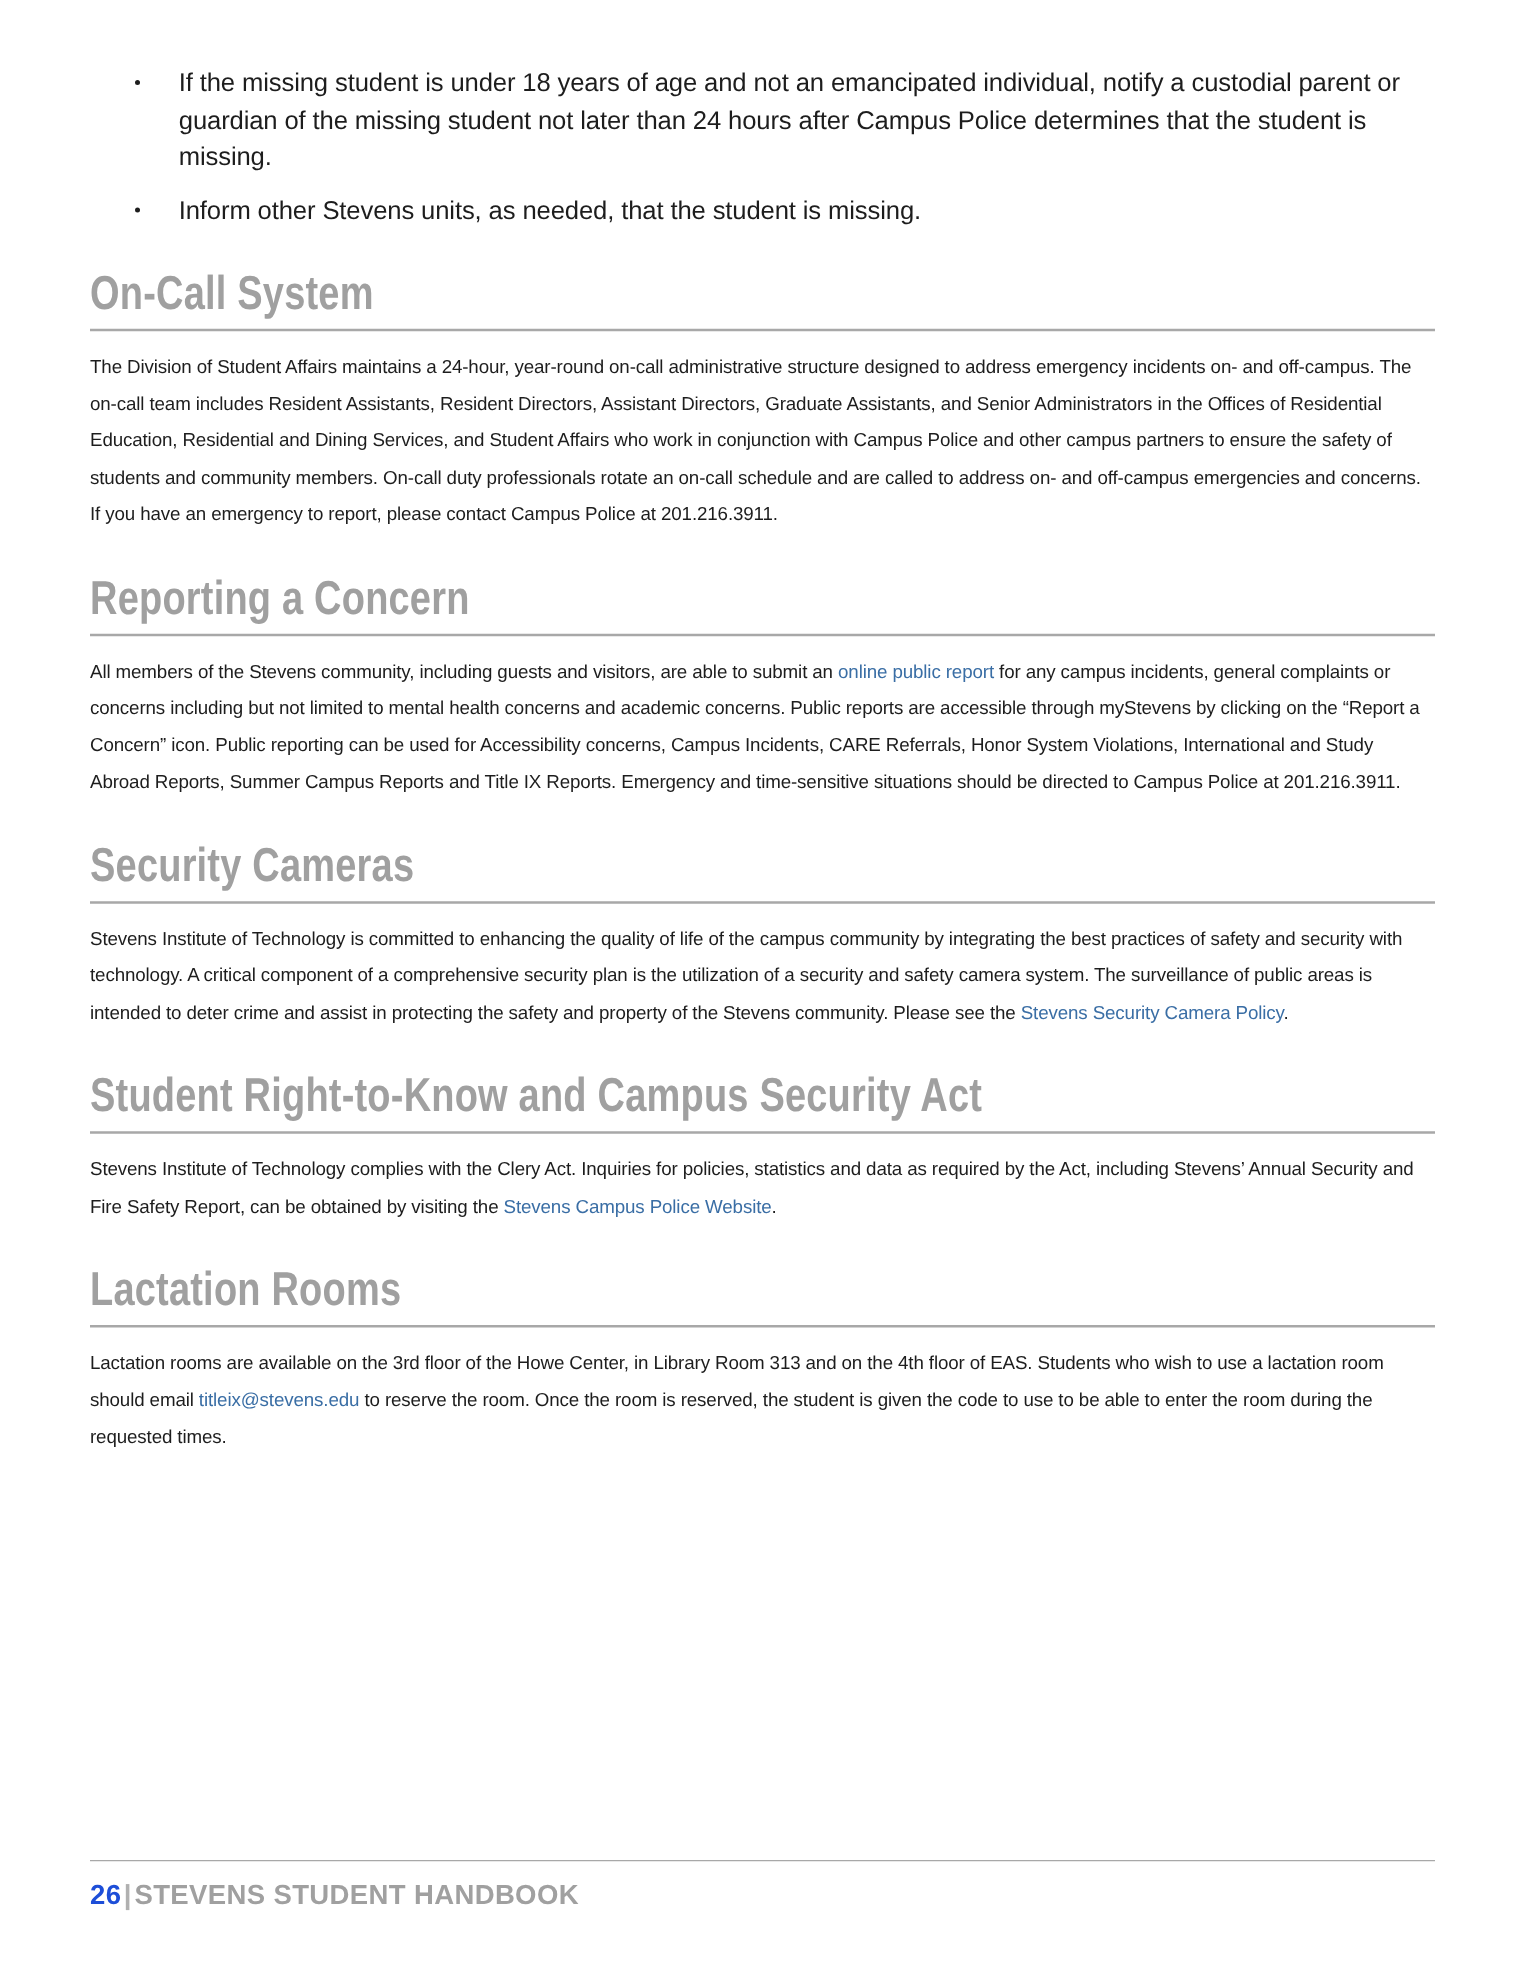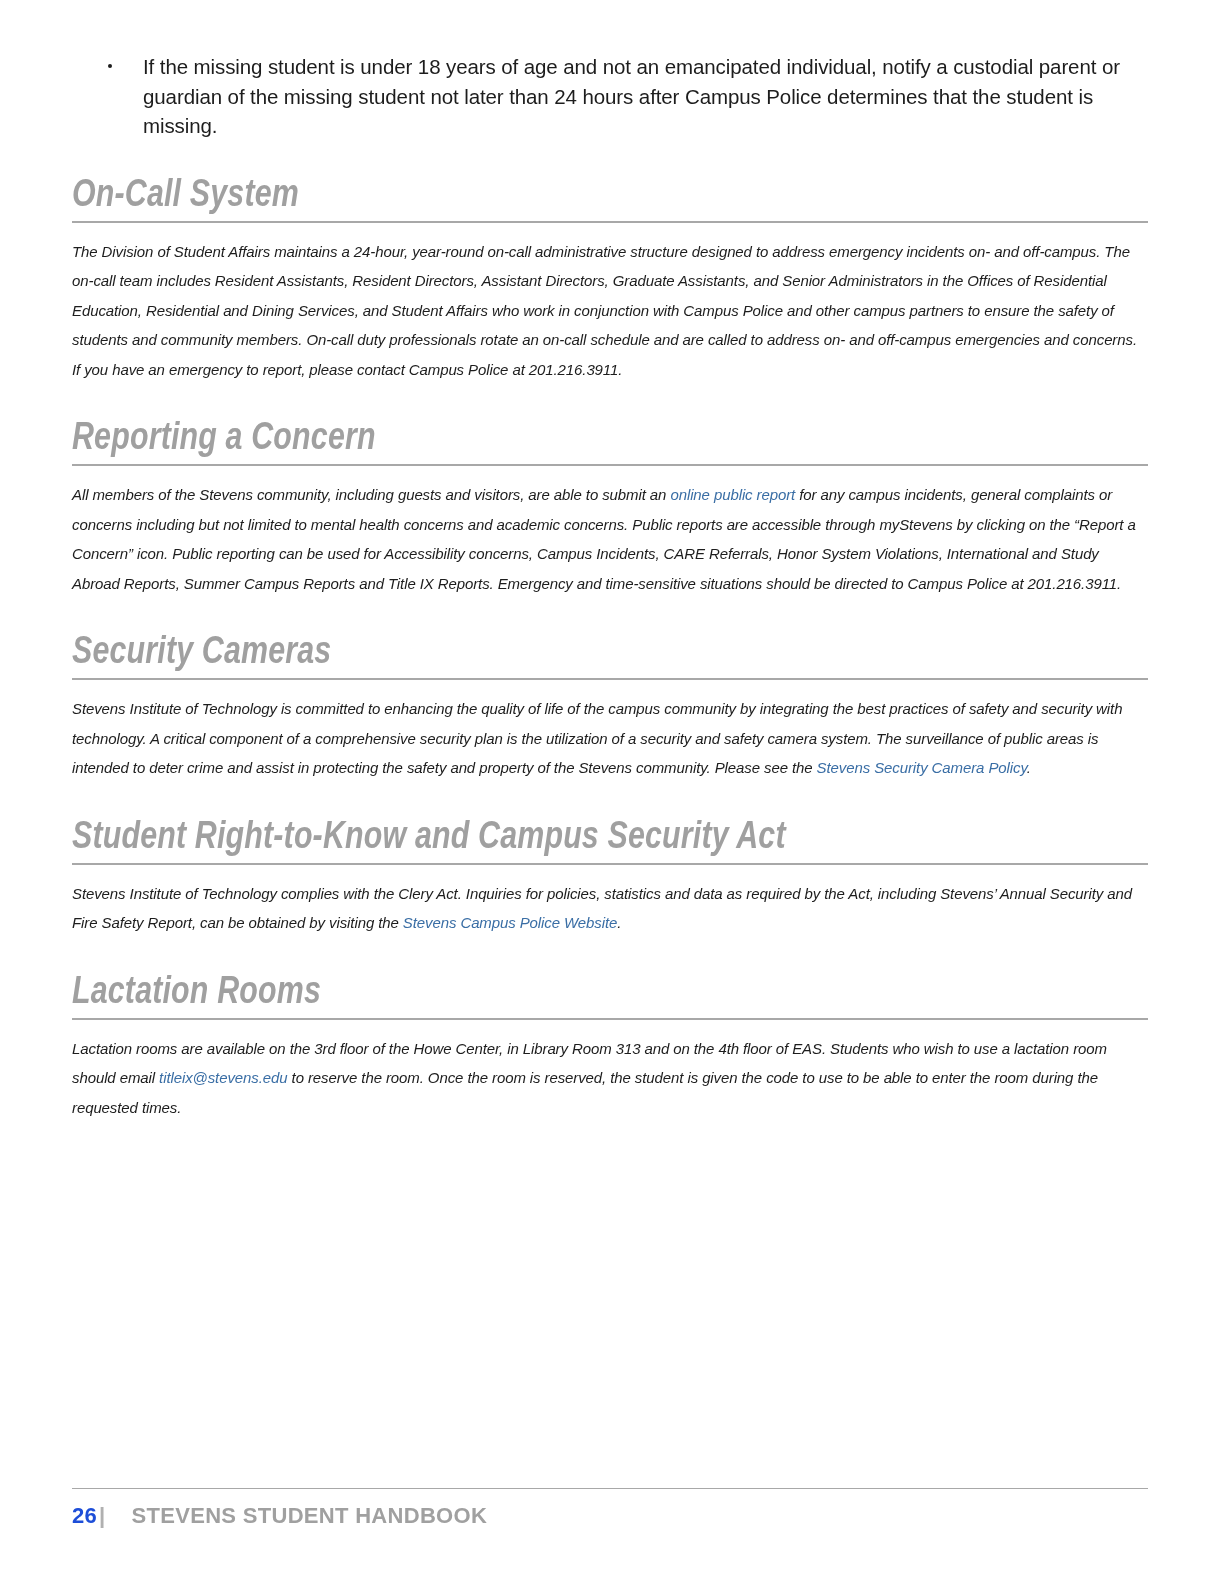--- a/index.html
+++ b/index.html
@@ -52,21 +52,21 @@
     position: absolute;
     left: 36px;
     top: 12px;
     width: 4px;
     height: 4px;
     border-radius: 50%;
     background: #1d1d1d;
   }
 
   
-  .section { margin-top: 30px; font-style: italic; }
+  .section { margin-top: 30px; }
 
   h2.heading {
     margin: 0;
     font-size: 38px;
     line-height: 44px;
     font-weight: bold;
     color: #a0a0a0;
     font-stretch: condensed;
     transform: scaleX(0.80);
     transform-origin: left center;
@@ -111,33 +111,37 @@
   .footer-text {
     margin-top: 14px;
     font-size: 22px;
     line-height: 26px;
     font-weight: bold;
     font-stretch: condensed;
     letter-spacing: 0.3px;
   }
   .footer-num { color: #1d4ed8; }
   .footer-sep { color: #b0b0b0; padding: 0 2px; }
-  .footer-title { color: #a0a0a0; margin-left: 24px; }
+  .footer-title { color: #a0a0a0; }
 </style>
 </head>
 <body>
 
 <div class="page">
 
   <div class="content">
 
     <ul class="bullets">
       <li>
         <span class="dot"></span>
         <span>If the missing student is under 18 years of age and not an emancipated individual, notify a custodial parent or guardian of the missing student not later than 24 hours after Campus Police determines that the student is missing.</span>
+      </li>
+      <li>
+        <span class="dot"></span>
+        <span>Inform other Stevens units, as needed, that the student is missing.</span>
       </li>
     </ul>
 
     <div class="section">
       <h2 class="heading">On-Call System</h2>
       <div class="heading-rule"></div>
       <p class="body"><span>The Division of Student Affairs maintains a 24-hour, year-round on-call administrative structure designed to address emergency incidents on- and off-campus. The on-call team includes Resident Assistants, Resident Directors, Assistant Directors, Graduate Assistants, and Senior Administrators in the Offices of Residential Education, Residential and Dining Services, and Student Affairs who work in conjunction with Campus Police and other campus partners to ensure the safety of students and community members. On-call duty professionals rotate an on-call schedule and are called to address on- and off-campus emergencies and concerns. If you have an emergency to report, please contact Campus Police at 201.216.3911.</span></p>
     </div>
 
     <div class="section">

